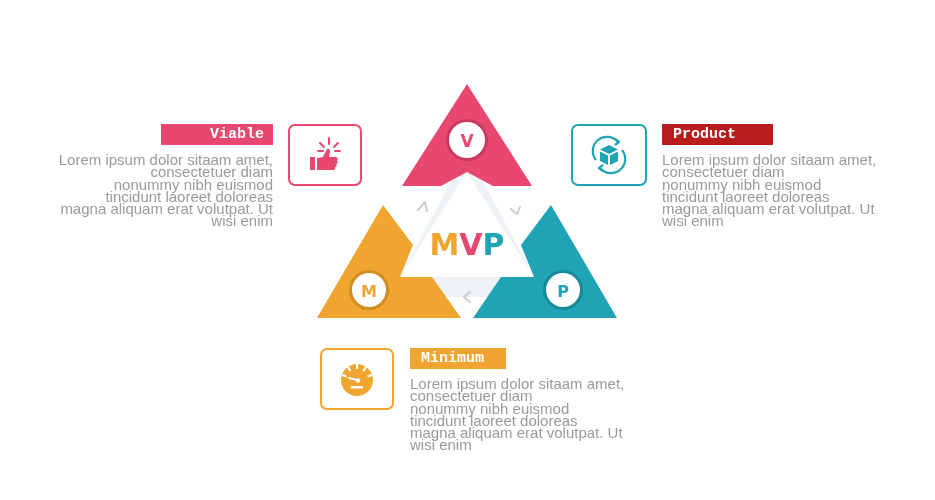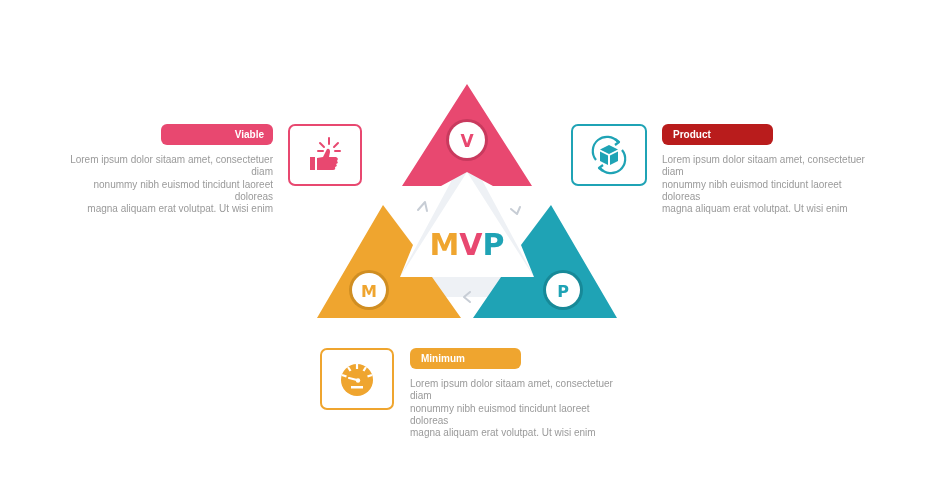--- a/index.html
+++ b/index.html
@@ -3,26 +3,26 @@
   <meta charset="utf-8">
   <style>
     html, body { margin: 0; padding: 0; }
     body {
       width: 935px; height: 500px; background: #ffffff;
       position: relative; overflow: hidden;
       font-family: "Liberation Sans", sans-serif;
     }
     .label-bar {
       position: absolute; height: 21px; color: #fff;
-      font-family: Liberation Sans, sans-serif; font-weight: bold; font-size: 10px;
-      line-height: 21px; box-sizing: border-box; border-radius: 6px;
+      font-family: Liberation Mono, monospace; font-weight: bold; font-size: 15px;
+      line-height: 21px; box-sizing: border-box;
     }
     .desc {
       position: absolute; width: 215px; color: #9a9a9a;
-      font-family: "Liberation Sans", sans-serif; font-size: 10px; line-height: 12.3px;
+      font-family: "Liberation Sans", sans-serif; font-size: 15px; line-height: 12.3px;
     }
     .icon-box {
       position: absolute; width: 74px; height: 62px; box-sizing: border-box;
       border: 2.5px solid; border-radius: 7px; background: #fff;
       display: flex; align-items: center; justify-content: center;
     }
     #diagram { position: absolute; left: 0; top: 0; }
   </style>
 </head>
 <body>
@@ -106,20 +106,20 @@
       <line x1="11" y1="8" x2="13.5" y2="12"></line>
       <line x1="29" y1="8" x2="26.5" y2="12"></line>
       <line x1="5" y1="16" x2="9.5" y2="17.5"></line>
       <line x1="35" y1="16" x2="30.5" y2="17.5"></line>
     </g>
     <line x1="12" y1="19" x2="20" y2="21" stroke="#ffffff" stroke-width="2.2" stroke-linecap="round"></line>
     <circle cx="21" cy="21.5" r="2.2" fill="#ffffff"></circle>
     <rect x="14" y="27" width="12" height="2.5" fill="#ffffff"></rect>
   </svg>
 </div>
-<div class="label-bar" style="left:410px; top:348px; width:111px; background:#EFA52F; text-align:left; padding-left:11px;">
+<div class="label-bar" style="left:410px; top:348px; width:96px; background:#EFA52F; text-align:left; padding-left:11px;">
   <span>Minimum</span>
 </div>
 <div class="desc" style="left:410px; top:378px; text-align:left;">
   <div>Lorem ipsum dolor sitaam amet, consectetuer diam</div>
   <div>nonummy  nibh euismod tincidunt laoreet doloreas</div>
   <div>magna aliquam erat volutpat. Ut wisi enim</div>
 </div>
 
 </body></html>

